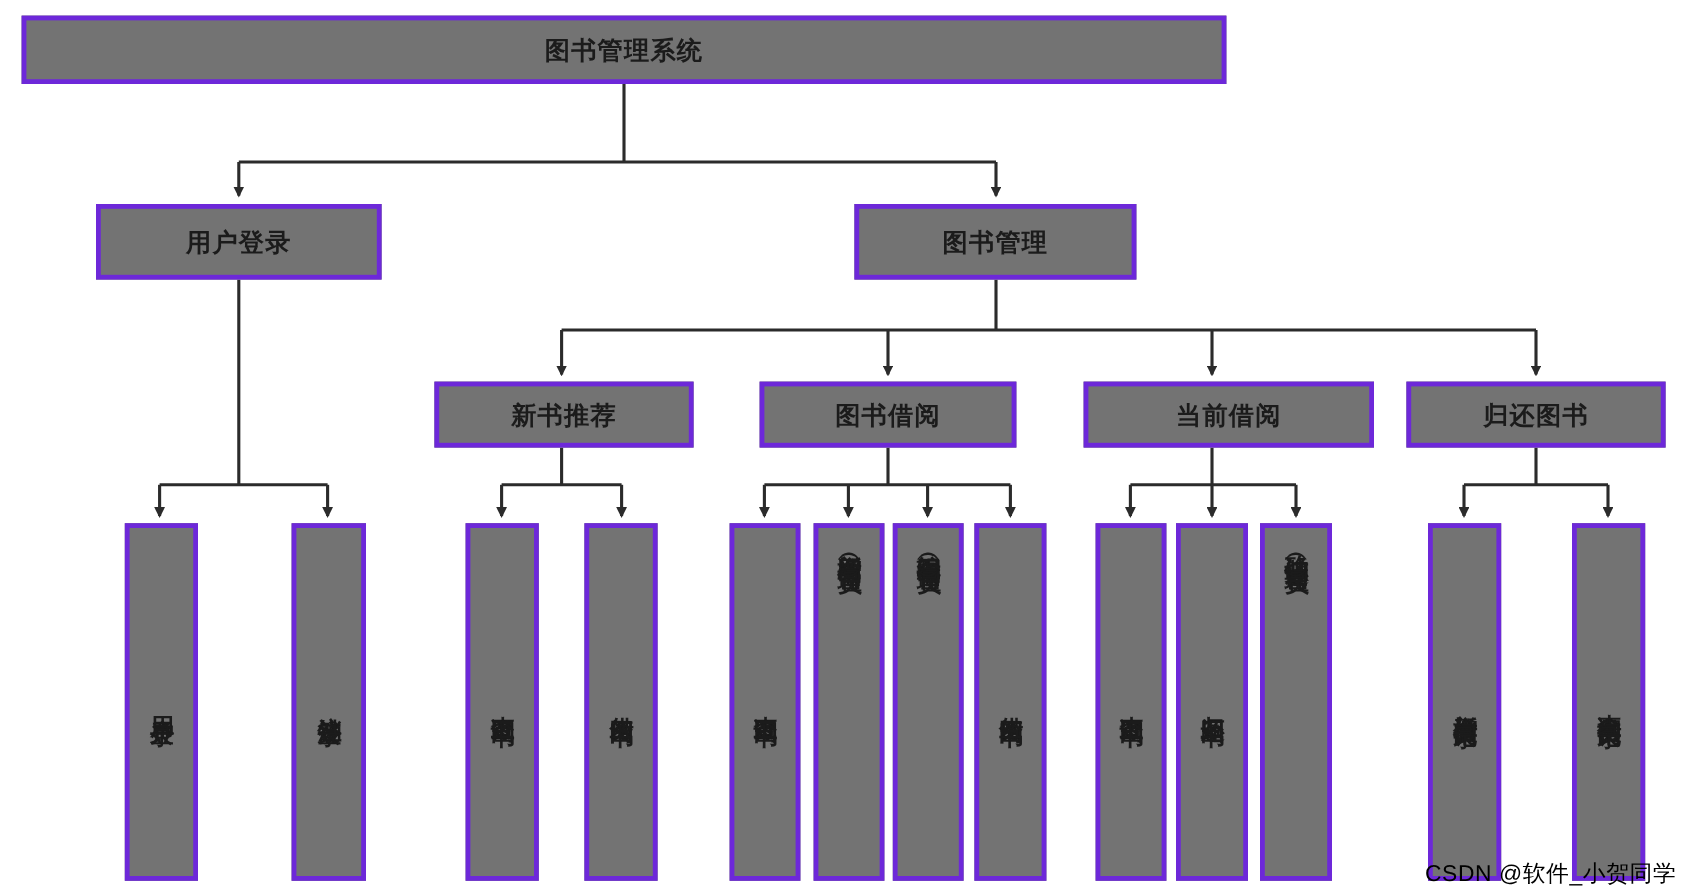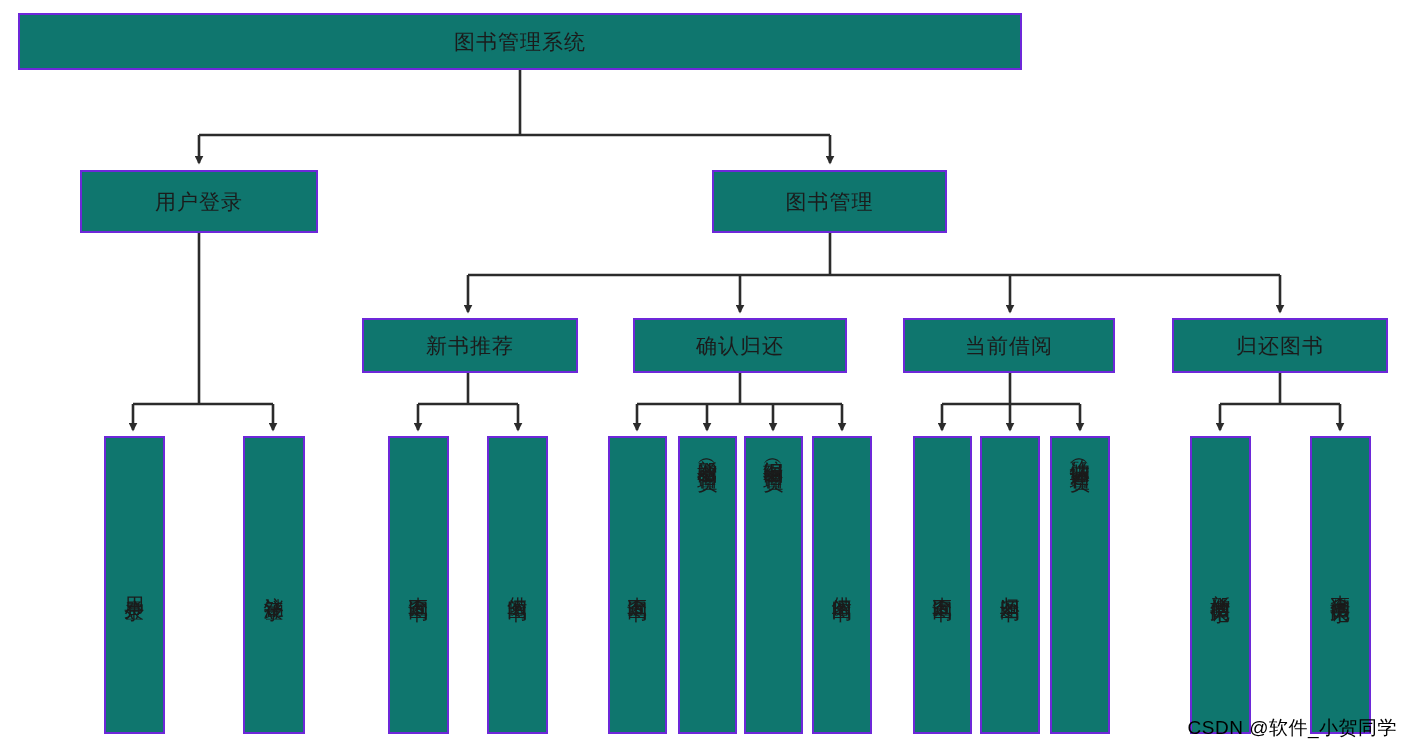--- a/index.html
+++ b/index.html
@@ -22,26 +22,27 @@
     position: absolute;
     left: 0;
     top: 0;
     width: 1405px;
     height: 747px;
     pointer-events: none;
   }
   .node {
     position: absolute;
     box-sizing: border-box;
-    background: #0f766e;
-    border: 2px solid #6d28d9;
+    background: #737373;
+    border: 4px solid #6d28d9;
     display: flex;
     align-items: center;
     justify-content: center;
     color: #1b1b1b;
+    font-weight: bold;
   }
   .node.horizontal {
     font-size: 21px;
     letter-spacing: 1px;
   }
   .node.leaf {
     font-size: 20px;
     letter-spacing: 0px;
     align-items: flex-start;
     justify-content: center;
@@ -130,23 +131,23 @@
     <span>用户登录</span>
   </div>
   <div class="node horizontal" id="node-l2-1" style="left: 712px; top: 170px; width: 235px; height: 63px;">
     <span>图书管理</span>
   </div>
 
   <div class="node horizontal" id="node-l3-0" style="left: 362px; top: 318px; width: 216px; height: 55px;">
     <span>新书推荐</span>
   </div>
   <div class="node horizontal" id="node-l3-1" style="left: 633px; top: 318px; width: 214px; height: 55px;">
-    <span>确认归还</span>
+    <span>图书借阅</span>
   </div>
-  <div class="node horizontal" id="node-l3-2" style="left: 903px; top: 318px; width: 212px; height: 55px;">
+  <div class="node horizontal" id="node-l3-2" style="left: 903px; top: 318px; width: 242px; height: 55px;">
     <span>当前借阅</span>
   </div>
   <div class="node horizontal" id="node-l3-3" style="left: 1172px; top: 318px; width: 216px; height: 55px;">
     <span>归还图书</span>
   </div>
 
   <div class="node leaf center-text" id="leaf-0" style="left: 104px; top: 436px; width: 61px; height: 298px;">
     <span class="vtext">用户登录</span>
   </div>
   <div class="node leaf center-text" id="leaf-1" style="left: 243px; top: 436px; width: 62px; height: 298px;">

